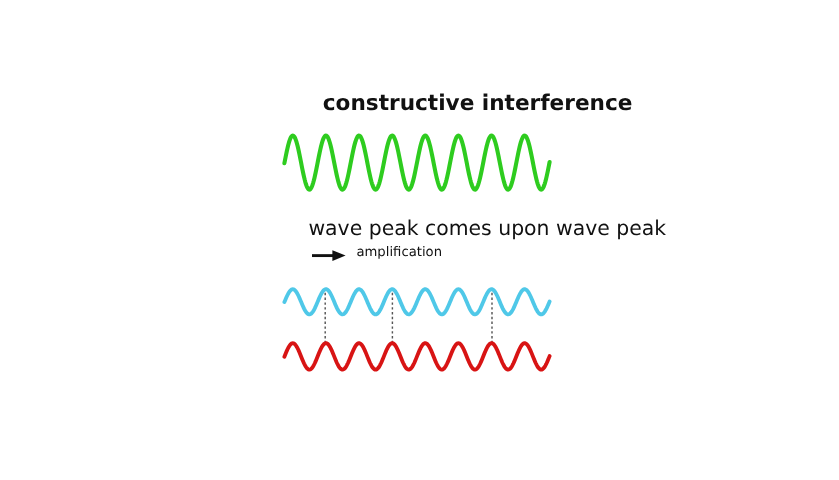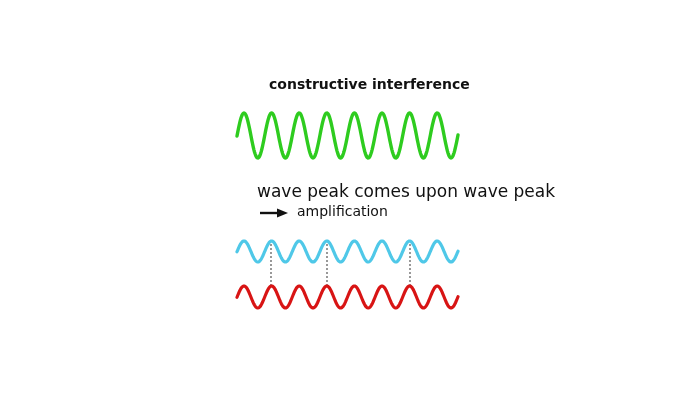--- a/index.html
+++ b/index.html
@@ -12,37 +12,37 @@
       height: 400px;
       position: relative;
       overflow: hidden;
       font-family: "DejaVu Sans", "Liberation Sans", sans-serif;
       color: #111111;
     }
     .title {
       position: absolute;
       left: 269px;
       top: 76px;
-      font-size: 14px;
+      font-size: 18px;
       font-weight: bold;
       letter-spacing: 0px;
       white-space: nowrap;
     }
     .subtitle {
       position: absolute;
       left: 257px;
       top: 181px;
       font-size: 17px;
       white-space: nowrap;
     }
     .result {
       position: absolute;
       left: 297px;
       top: 203px;
-      font-size: 14px;
+      font-size: 11px;
       white-space: nowrap;
       text-align: center;
     }
     svg.canvas {
       position: absolute;
       left: 0;
       top: 0;
     }
   </style>
 </head>

